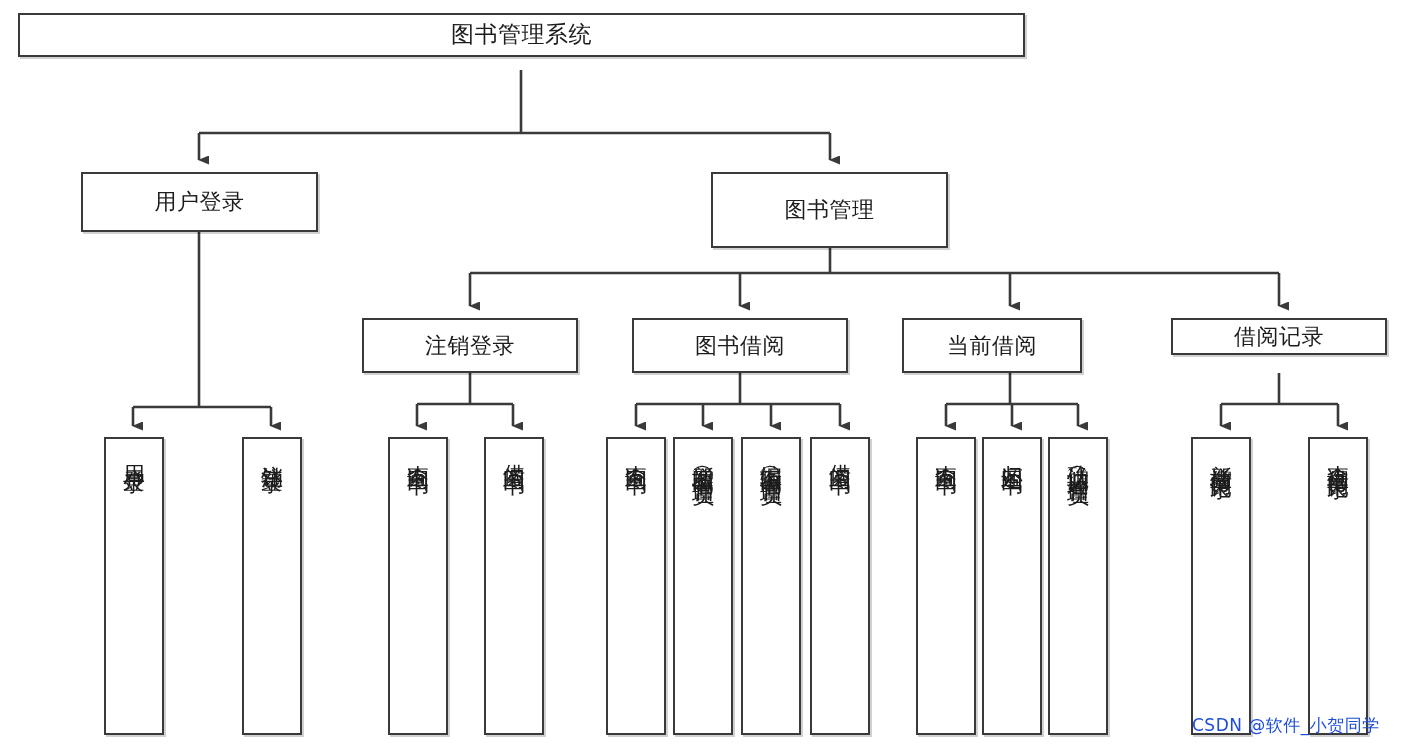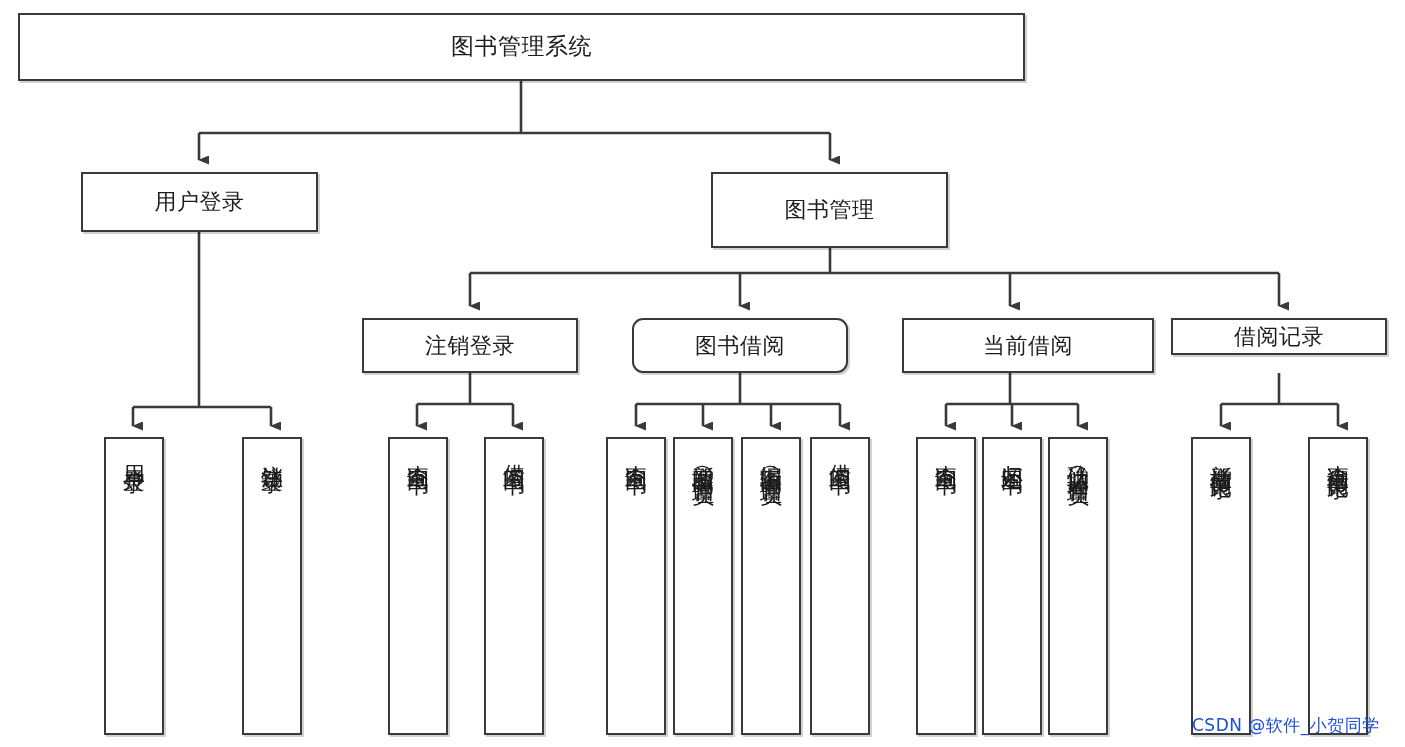--- a/index.html
+++ b/index.html
@@ -110,38 +110,38 @@
       <path d="M1012,404 L1012,426" marker-end="url(#arrow)"></path>
       <path d="M1078,404 L1078,426" marker-end="url(#arrow)"></path>
 
       <path d="M1279,373 L1279,404"></path>
       <path d="M1221,404 L1338,404"></path>
       <path d="M1221,404 L1221,426" marker-end="url(#arrow)"></path>
       <path d="M1338,404 L1338,426" marker-end="url(#arrow)"></path>
     </g>
   </svg>
 
-  <div class="node root" style="left:18px; top:13px; width:1007px; height:68px;">
+  <div class="node root" style="left:18px; top:13px; width:1007px; height:44px;">
     <span class="label">图书管理系统</span>
   </div>
 
   <div class="node" style="left:81px; top:172px; width:237px; height:60px;">
     <span class="label">用户登录</span>
   </div>
   <div class="node" style="left:711px; top:172px; width:237px; height:76px;">
     <span class="label">图书管理</span>
   </div>
 
   <div class="node" style="left:362px; top:318px; width:216px; height:55px;">
     <span class="label">注销登录</span>
   </div>
-  <div class="node" style="left:632px; top:318px; width:216px; height:55px;border-radius:11px;">
+  <div class="node" style="left:632px; top:318px; width:216px; height:55px;">
     <span class="label">图书借阅</span>
   </div>
-  <div class="node" style="left:902px; top:318px; width:252px; height:55px;">
+  <div class="node" style="left:902px; top:318px; width:180px; height:55px;">
     <span class="label">当前借阅</span>
   </div>
   <div class="node" style="left:1171px; top:318px; width:216px; height:37px;">
     <span class="label">借阅记录</span>
   </div>
 
   <div class="node vertical" style="left:104px; top:437px; width:60px; height:298px;">
     <span class="label">用户登录</span>
   </div>
   <div class="node vertical" style="left:242px; top:437px; width:60px; height:298px;">

